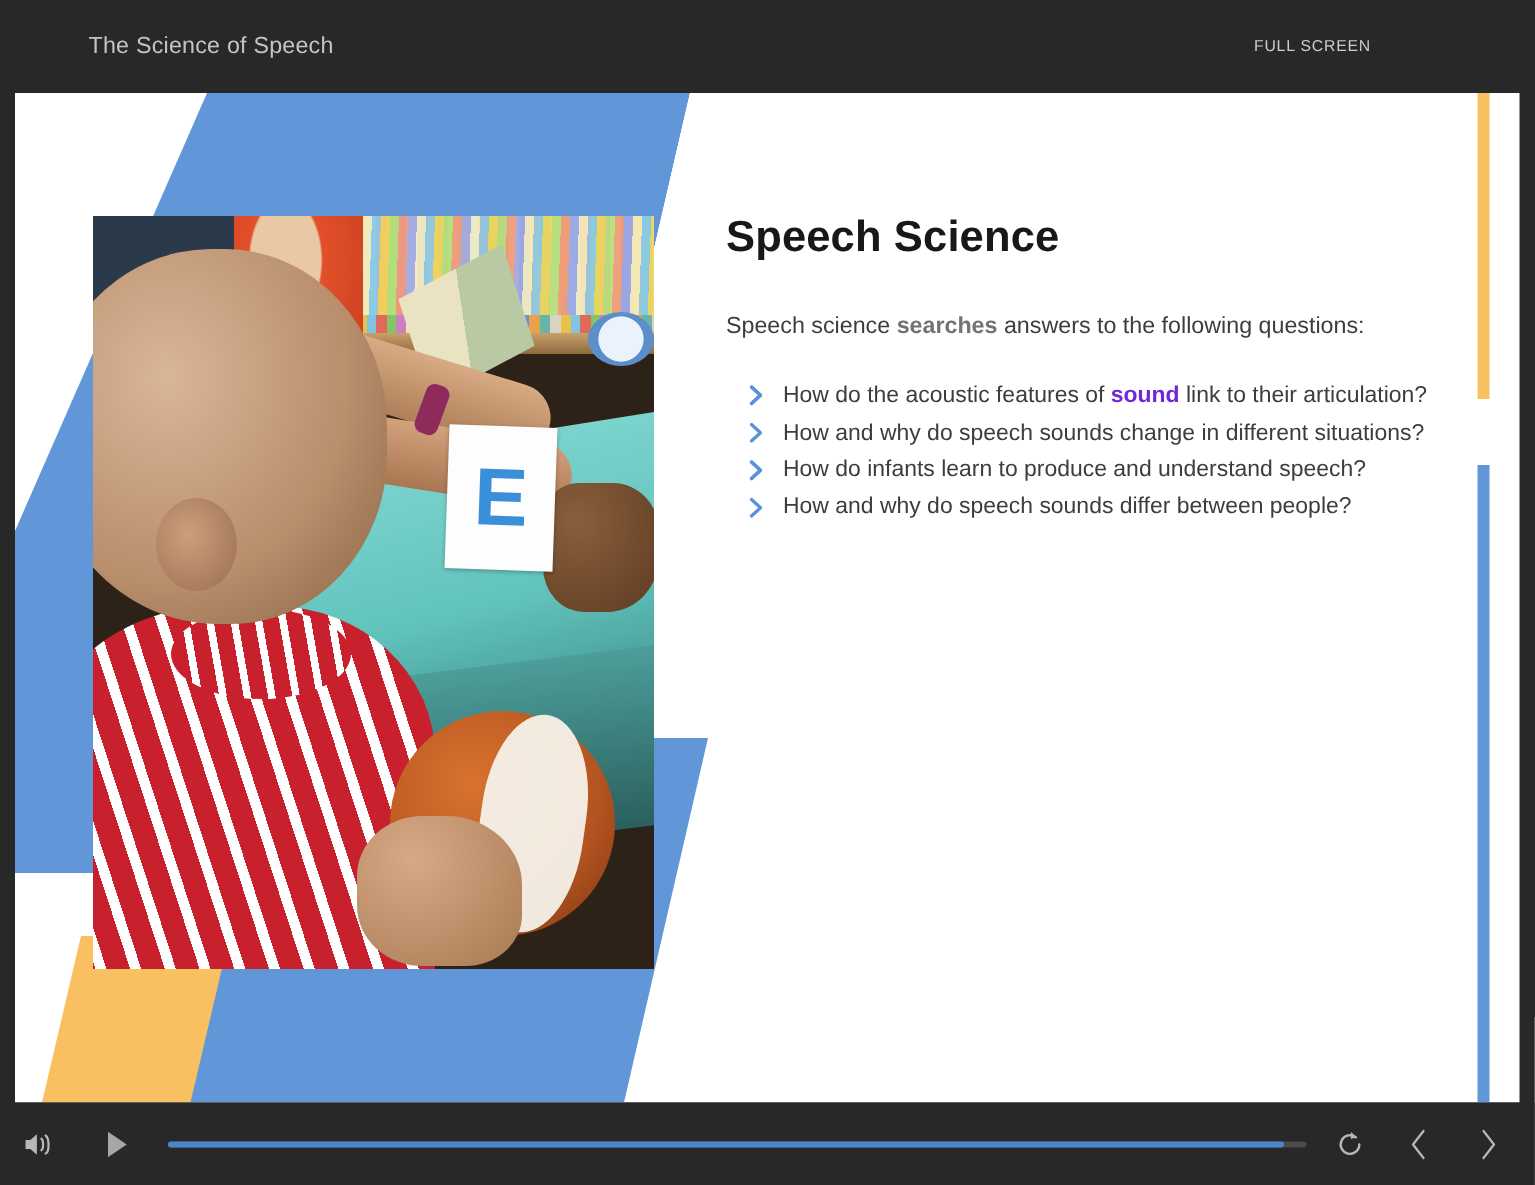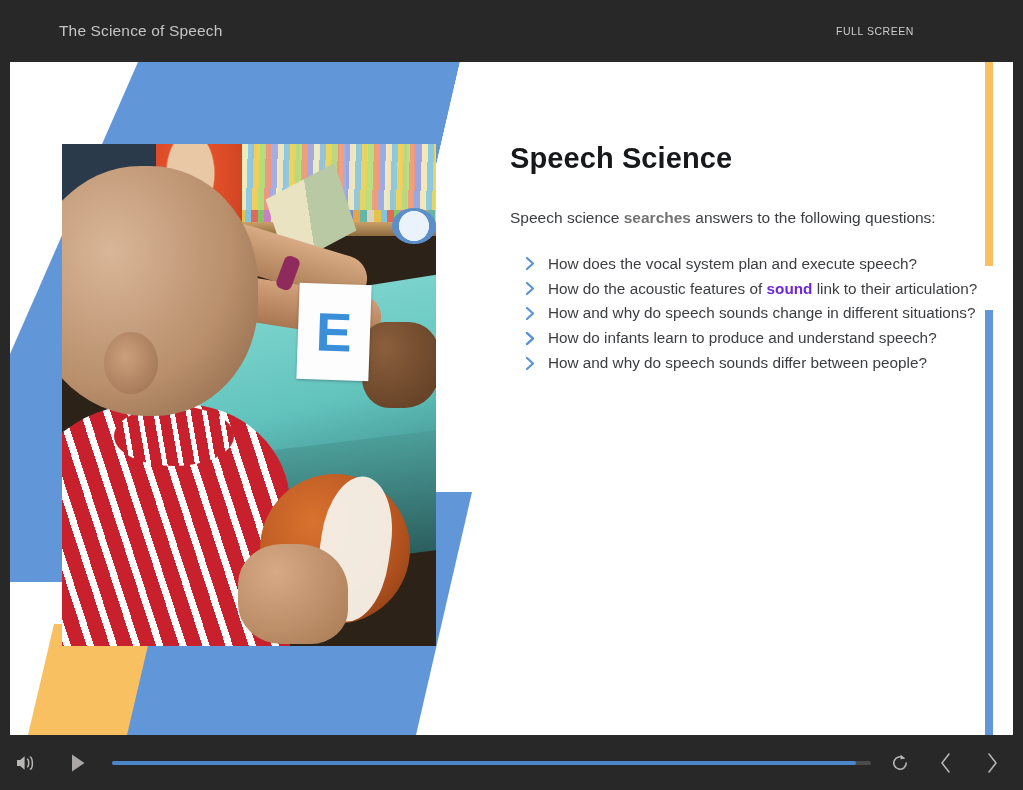--- a/index.html
+++ b/index.html
@@ -143,21 +143,21 @@
     border-radius:50%/44%; background: #f6f1e9; transform: rotate(8deg); opacity:.95; }
   .ph-ball-hand { position:absolute; left:176px; top:400px; width:110px; height:100px;
     border-radius:40% 46% 34% 40%;
     background: radial-gradient(ellipse at 34% 28%, #d7aa85, #a87a54); }
   .ph-badge { position:absolute; left:330px; top:64px; width:44px; height:36px;
     border-radius:50%; background: radial-gradient(circle,#eaf2fb 0 52%, #5c8fc9 54%); }
   .ph-dark-leg { position:absolute; left:130px; top:300px; width:54px; height:202px;
     background: linear-gradient(180deg,#4a3a2a,#2a1f14); }
 
   
-  #text-col { position:absolute; left:500px; top:80px; width:470px; }
+  #text-col { position:absolute; left:474px; top:80px; width:470px; }
   #slide-title {
     color:#17181a; font-size:29px; font-weight:700; letter-spacing:.1px;
     margin-bottom: 32px;
   }
   #slide-subtitle {
     color:#3b3d40; font-size:15.5px; line-height:1.4; margin-bottom:24px;
   }
   #slide-subtitle b { color:#737373; font-weight:700; }
   #bullets { list-style:none; }
   #bullets li {
@@ -238,21 +238,21 @@
   <div id="text-col">
     <div id="slide-title">Speech Science</div>
     <div id="slide-subtitle">
       <span>Speech science </span><b>searches</b><span> answers to the following questions:</span>
     </div>
     <ul id="bullets">
         <li><span class="chev">
             <svg width="11" height="15" viewBox="0 0 11 15" fill="none">
               <path d="M2 2l6 5.5L2 13" stroke="currentColor" stroke-width="2.2" stroke-linecap="round" stroke-linejoin="round"></path>
             </svg>
-          </span><span>How does the vocal system plan and execute speech?</span></li>
+          </span></li>
         <li><span class="chev">
             <svg width="11" height="15" viewBox="0 0 11 15" fill="none">
               <path d="M2 2l6 5.5L2 13" stroke="currentColor" stroke-width="2.2" stroke-linecap="round" stroke-linejoin="round"></path>
             </svg>
           </span><span>How do the acoustic features of </span><b>sound</b><span> link to their articulation?</span></li>
         <li><span class="chev">
             <svg width="11" height="15" viewBox="0 0 11 15" fill="none">
               <path d="M2 2l6 5.5L2 13" stroke="currentColor" stroke-width="2.2" stroke-linecap="round" stroke-linejoin="round"></path>
             </svg>
           </span><span>How and why do speech sounds change in different situations?</span></li>

